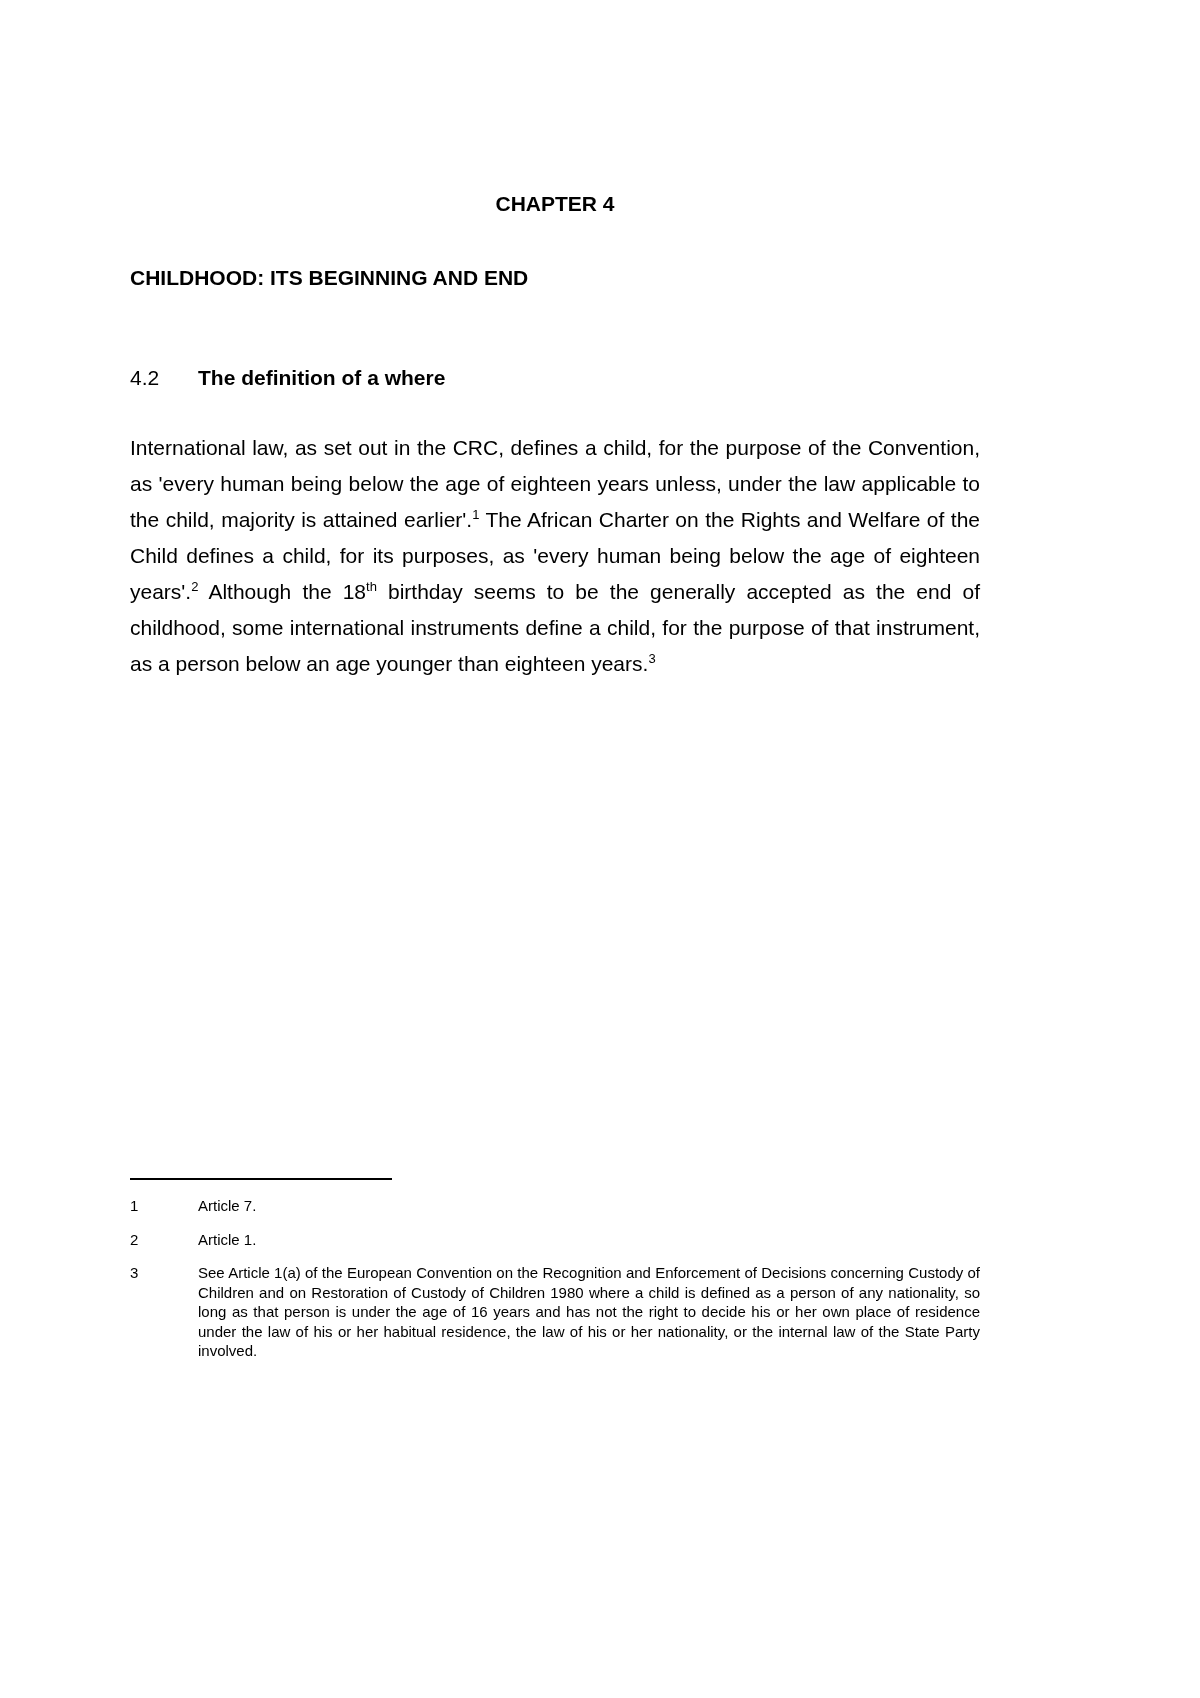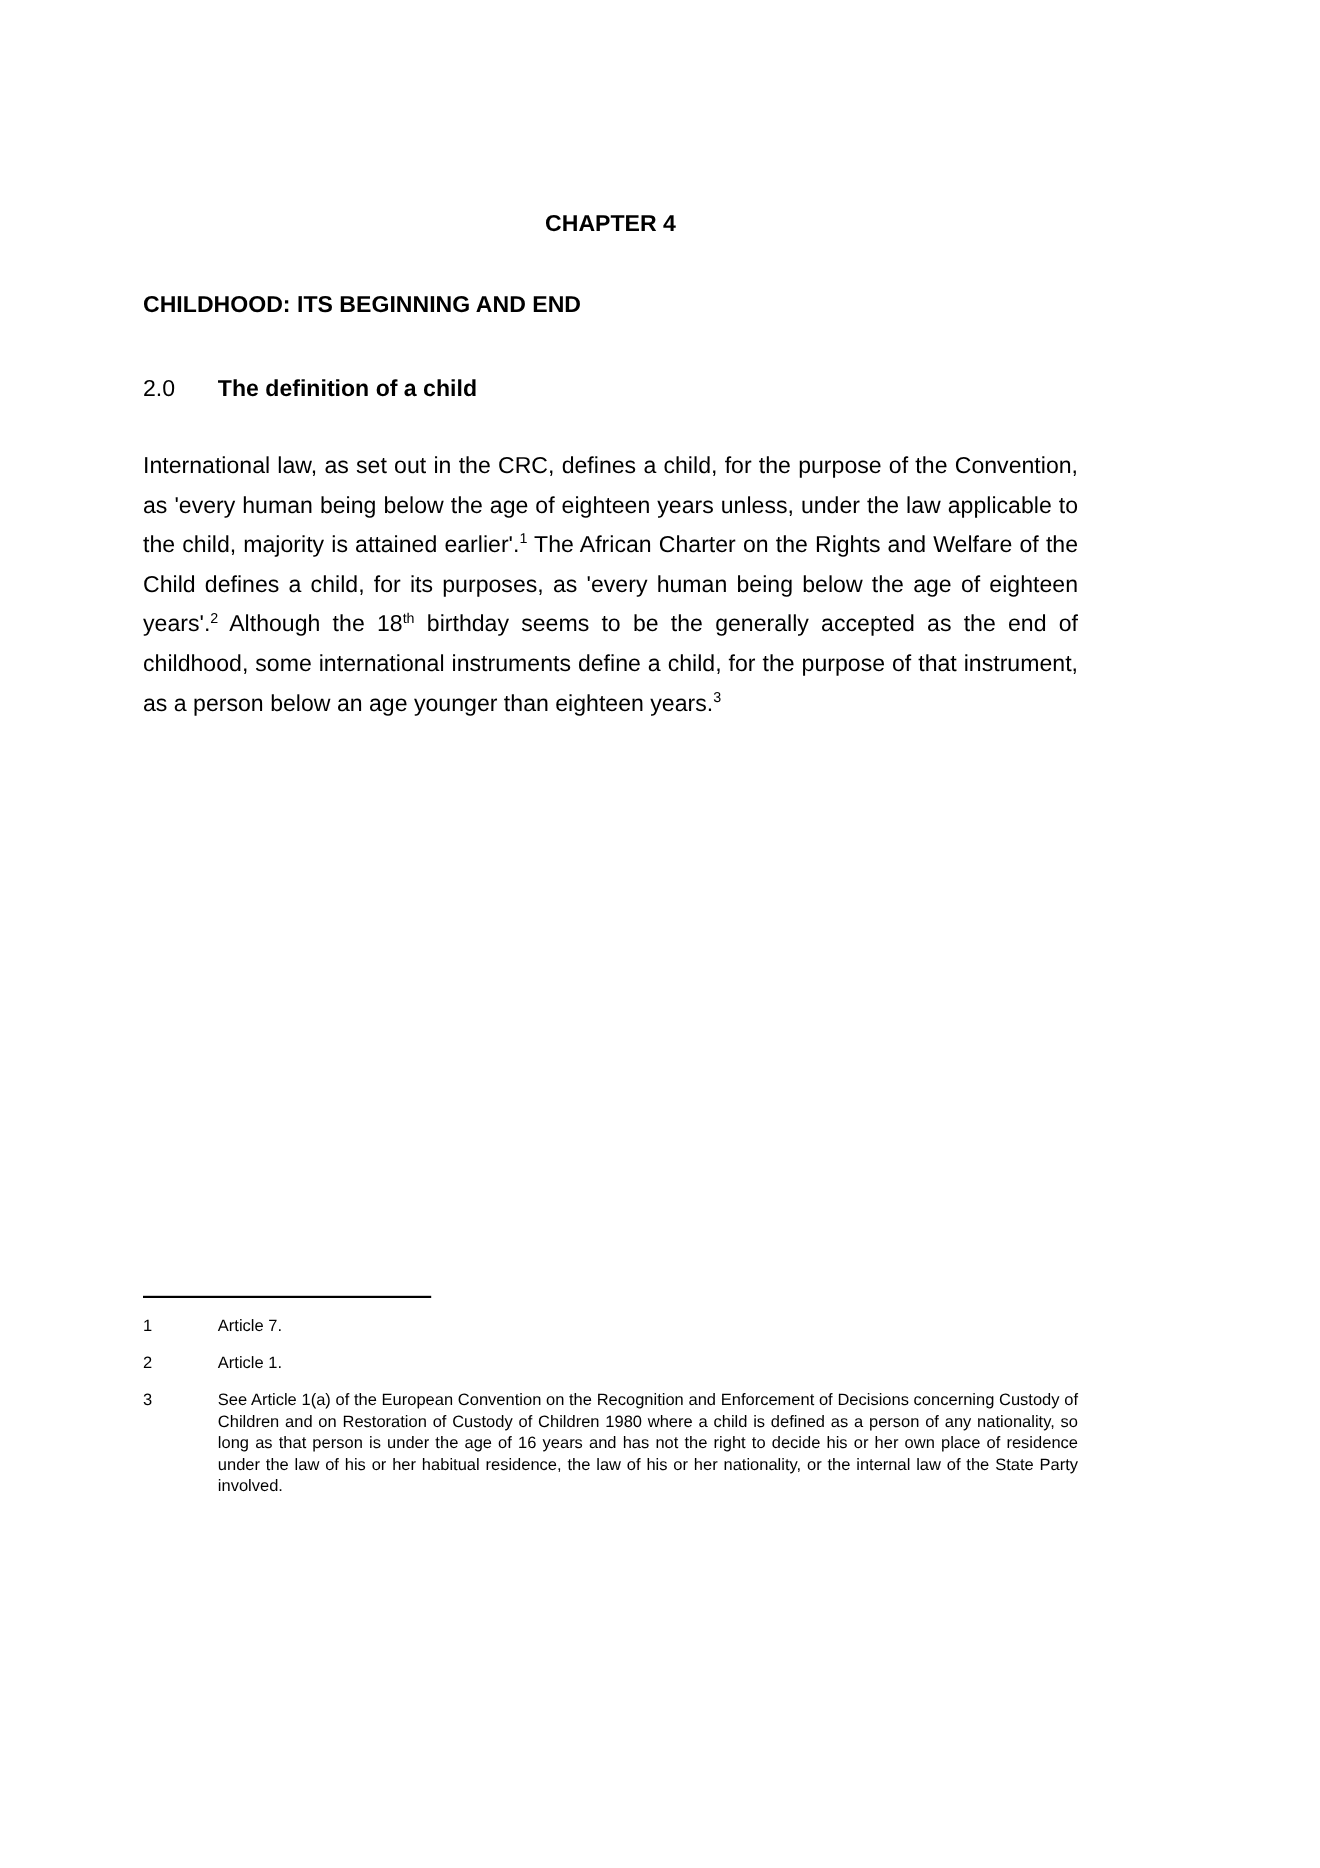--- a/index.html
+++ b/index.html
@@ -28,21 +28,21 @@
     font-weight: bold;
     text-align: center;
     line-height: 28px;
     margin-bottom: 46px;
   }
   .doc-heading {
     font-size: 21px;
     font-weight: bold;
     text-align: left;
     line-height: 28px;
-    margin-bottom: 48px;
+    margin-bottom: 72px;
   }
   .section-heading {
     font-size: 21px;
     line-height: 28px;
     margin-bottom: 38px;
   }
   .sec-num {
     display: inline-block;
     width: 68px;
     font-weight: normal;
@@ -94,21 +94,21 @@
 <div class="page">
   <div class="content">
 
     <h1 class="chapter-title">CHAPTER 4</h1>
 
     <h2 class="doc-heading">CHILDHOOD: ITS BEGINNING AND END</h2>
 
 
 
     <div class="section-heading">
-      <span class="sec-num">2.0</span><span class="sec-title">The definition of a child</span>
+      <span class="sec-num">4.2</span><span class="sec-title">The definition of a where</span>
     </div>
 
     <p class="body-para"><span>International law, as set out in the CRC, defines a child, for the purpose of the Convention, as 'every human being below the age of eighteen years unless, under the law applicable to the child, majority is attained earlier'.</span><sup>1</sup><span>  The African Charter on the Rights and Welfare of the Child defines a child, for its purposes, as 'every human being below the age of eighteen years'.</span><sup>2</sup><span>  Although the 18</span><sup>th</sup><span> birthday seems to be the generally accepted as the end of childhood, some international instruments define a child, for the purpose of that instrument, as a person below an age younger than eighteen years.</span><sup>3</sup></p>
 
   </div>
 
   <div class="footnotes">
 
     <div class="footnote-rule"></div>
 

